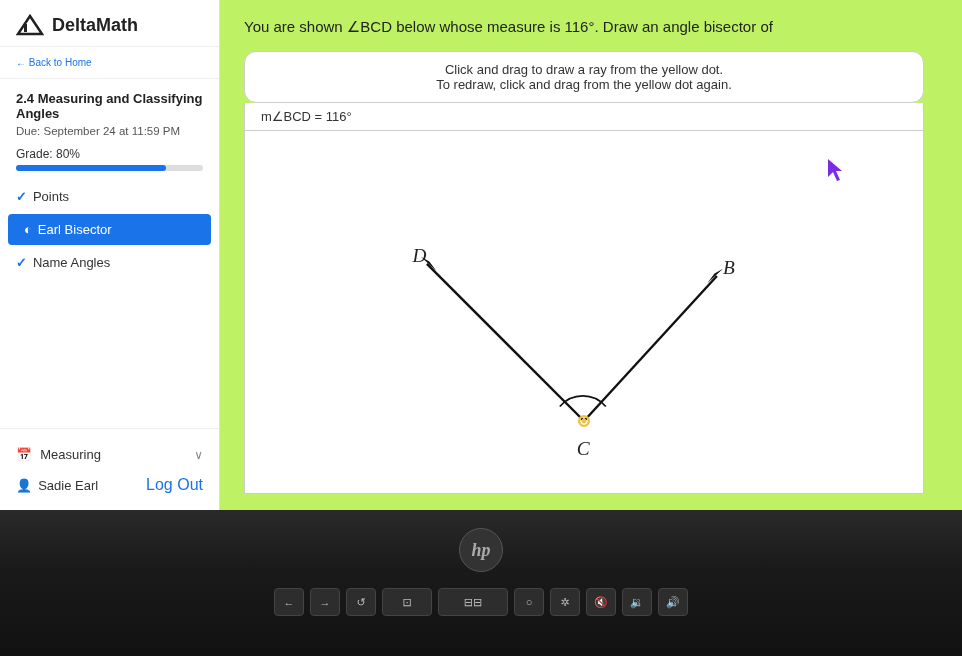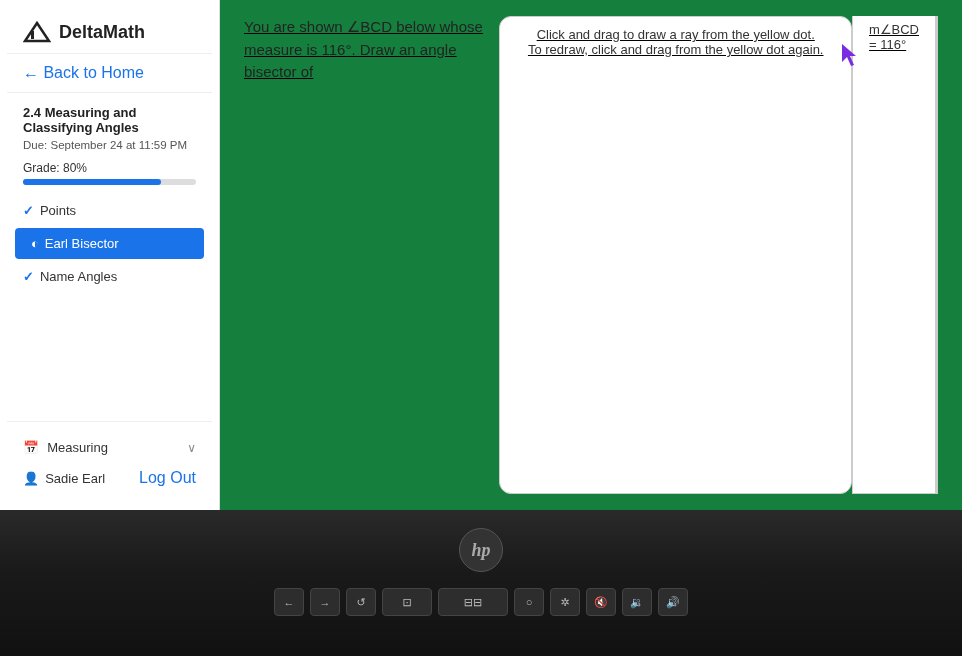--- a/index.html
+++ b/index.html
@@ -21,21 +21,21 @@
     }
 
     
     .sidebar {
       width: 220px;
       min-width: 220px;
       background: #fff;
       border-right: 1px solid #ddd;
       display: flex;
       flex-direction: column;
-      padding: 7px;
+      padding: 0;
       height: 100%;
     }
 
     .logo-area {
       display: flex;
       align-items: center;
       gap: 8px;
       padding: 14px 16px 10px 16px;
       border-bottom: 1px solid #eee;
     }
@@ -50,21 +50,21 @@
       font-weight: bold;
       color: #222;
     }
 
     .back-to-home {
       display: flex;
       align-items: center;
       gap: 5px;
       padding: 10px 16px;
       color: #1a73e8;
-      font-size: 16px;
+      font-size: 10px;
       cursor: pointer;
       border-bottom: 1px solid #eee;
       text-decoration: none;
     }
 
     .section-title {
       padding: 12px 16px 2px 16px;
       font-size: 13px;
       font-weight: bold;
       color: #222;
@@ -150,24 +150,24 @@
     .logout-btn {
       color: #1a73e8;
       font-size: 16px;
       cursor: pointer;
     }
 
     
     .main-content {
       flex: 1;
       display: flex;
+      flex-direction: column;
       padding: 16px 24px;
-      background: #15803d;
+      background: #bef264;
       overflow: hidden;
-      text-decoration: underline;
     }
 
     .problem-header {
       font-size: 15px;
       line-height: 1.5;
       color: #222;
       margin-bottom: 12px;
     }
 
     .instruction-box {

